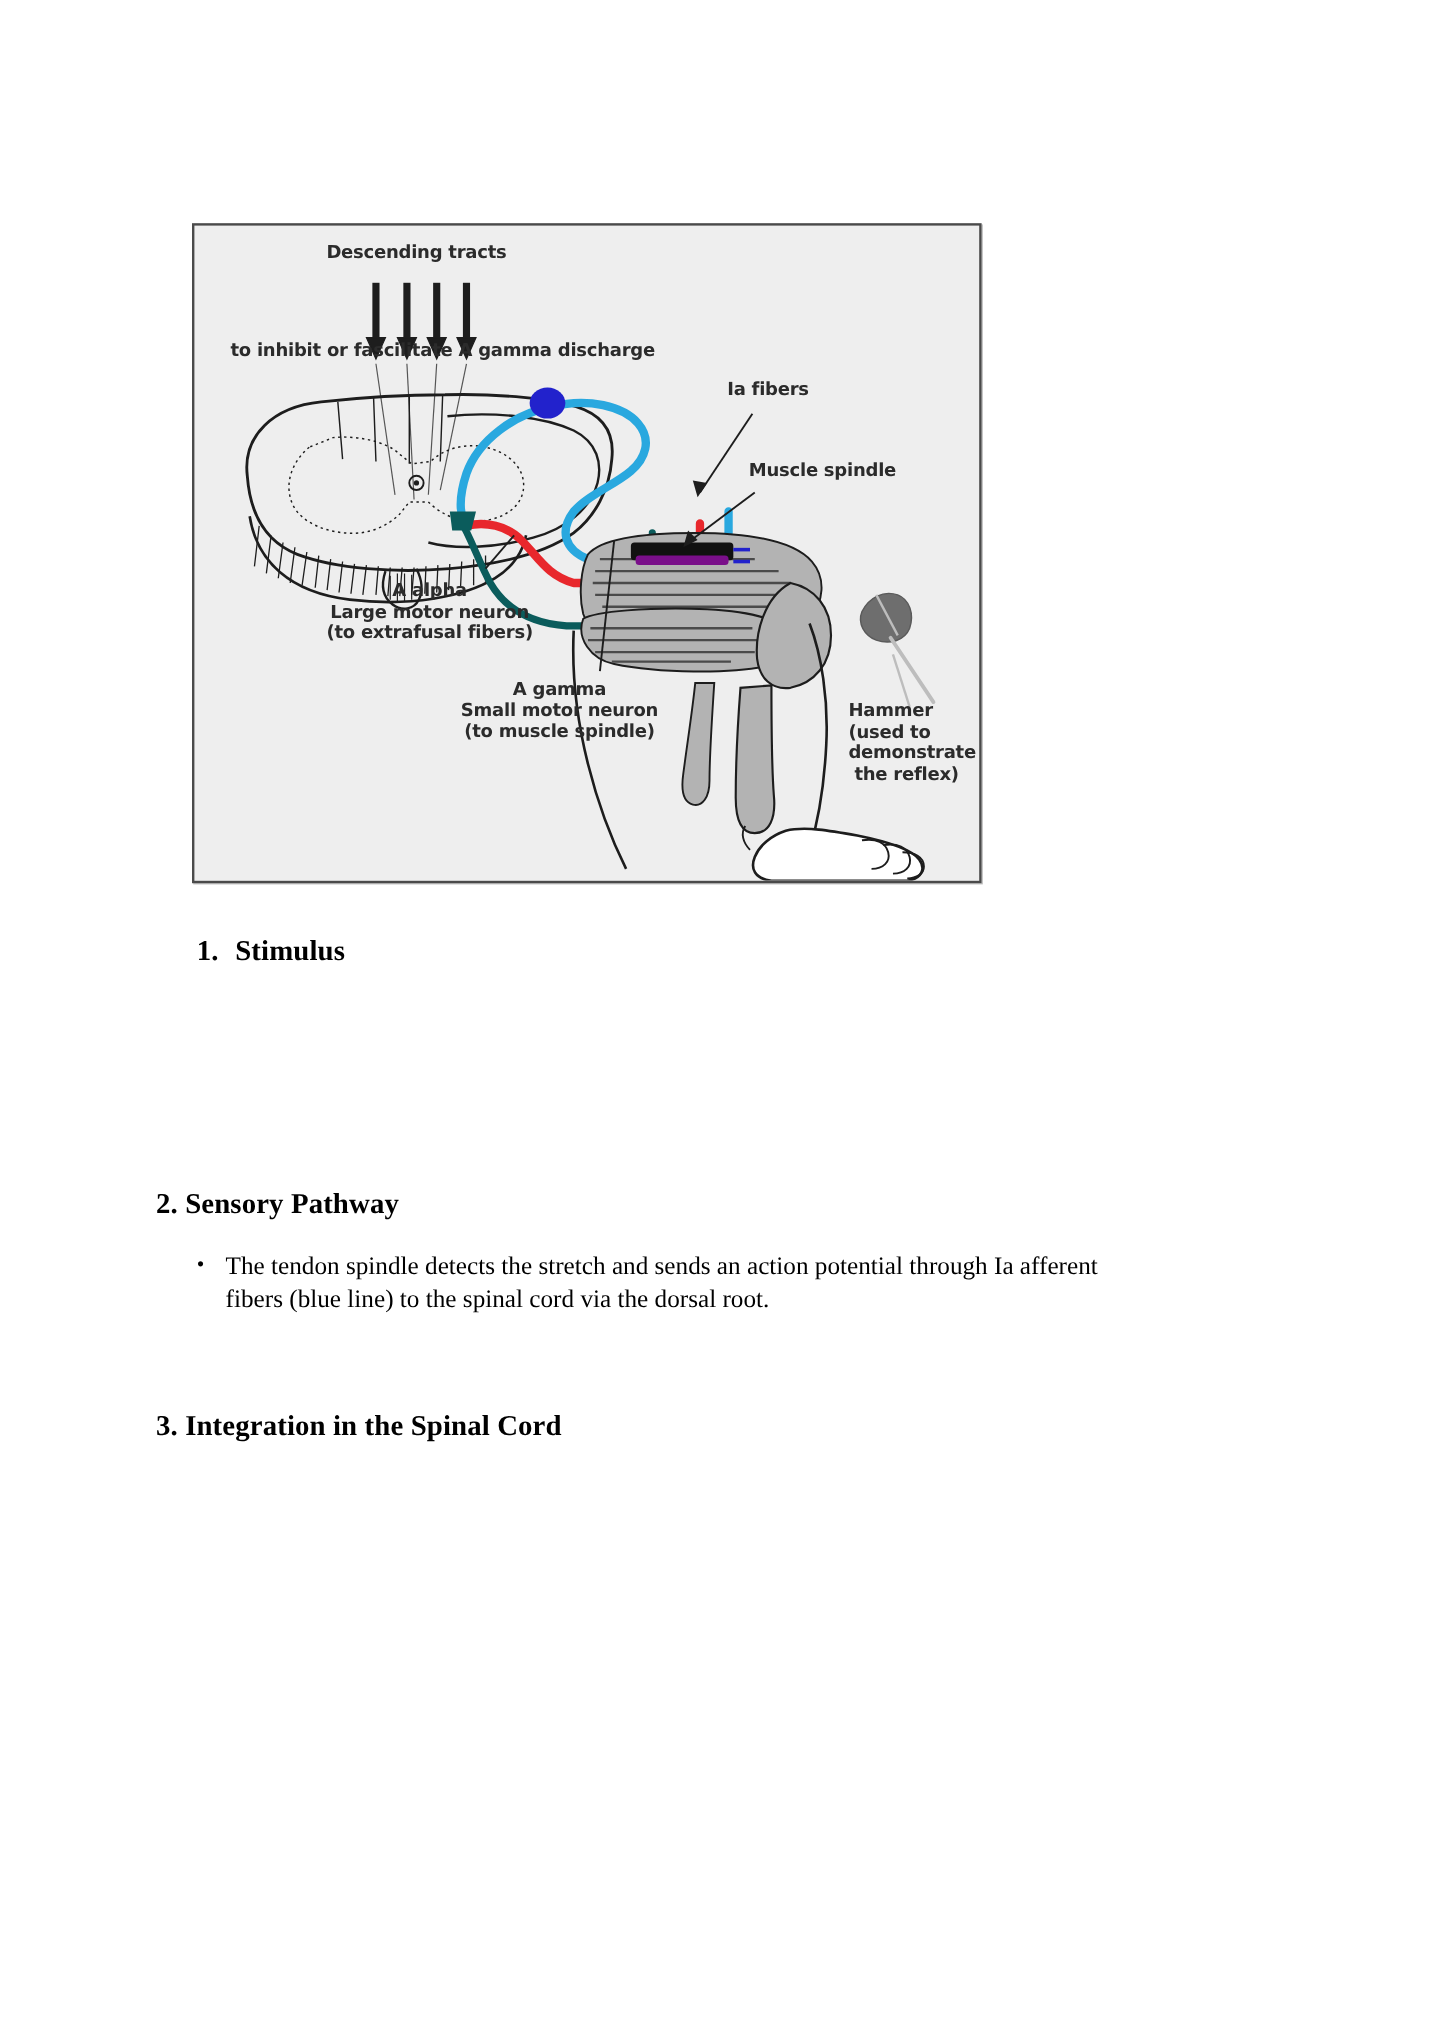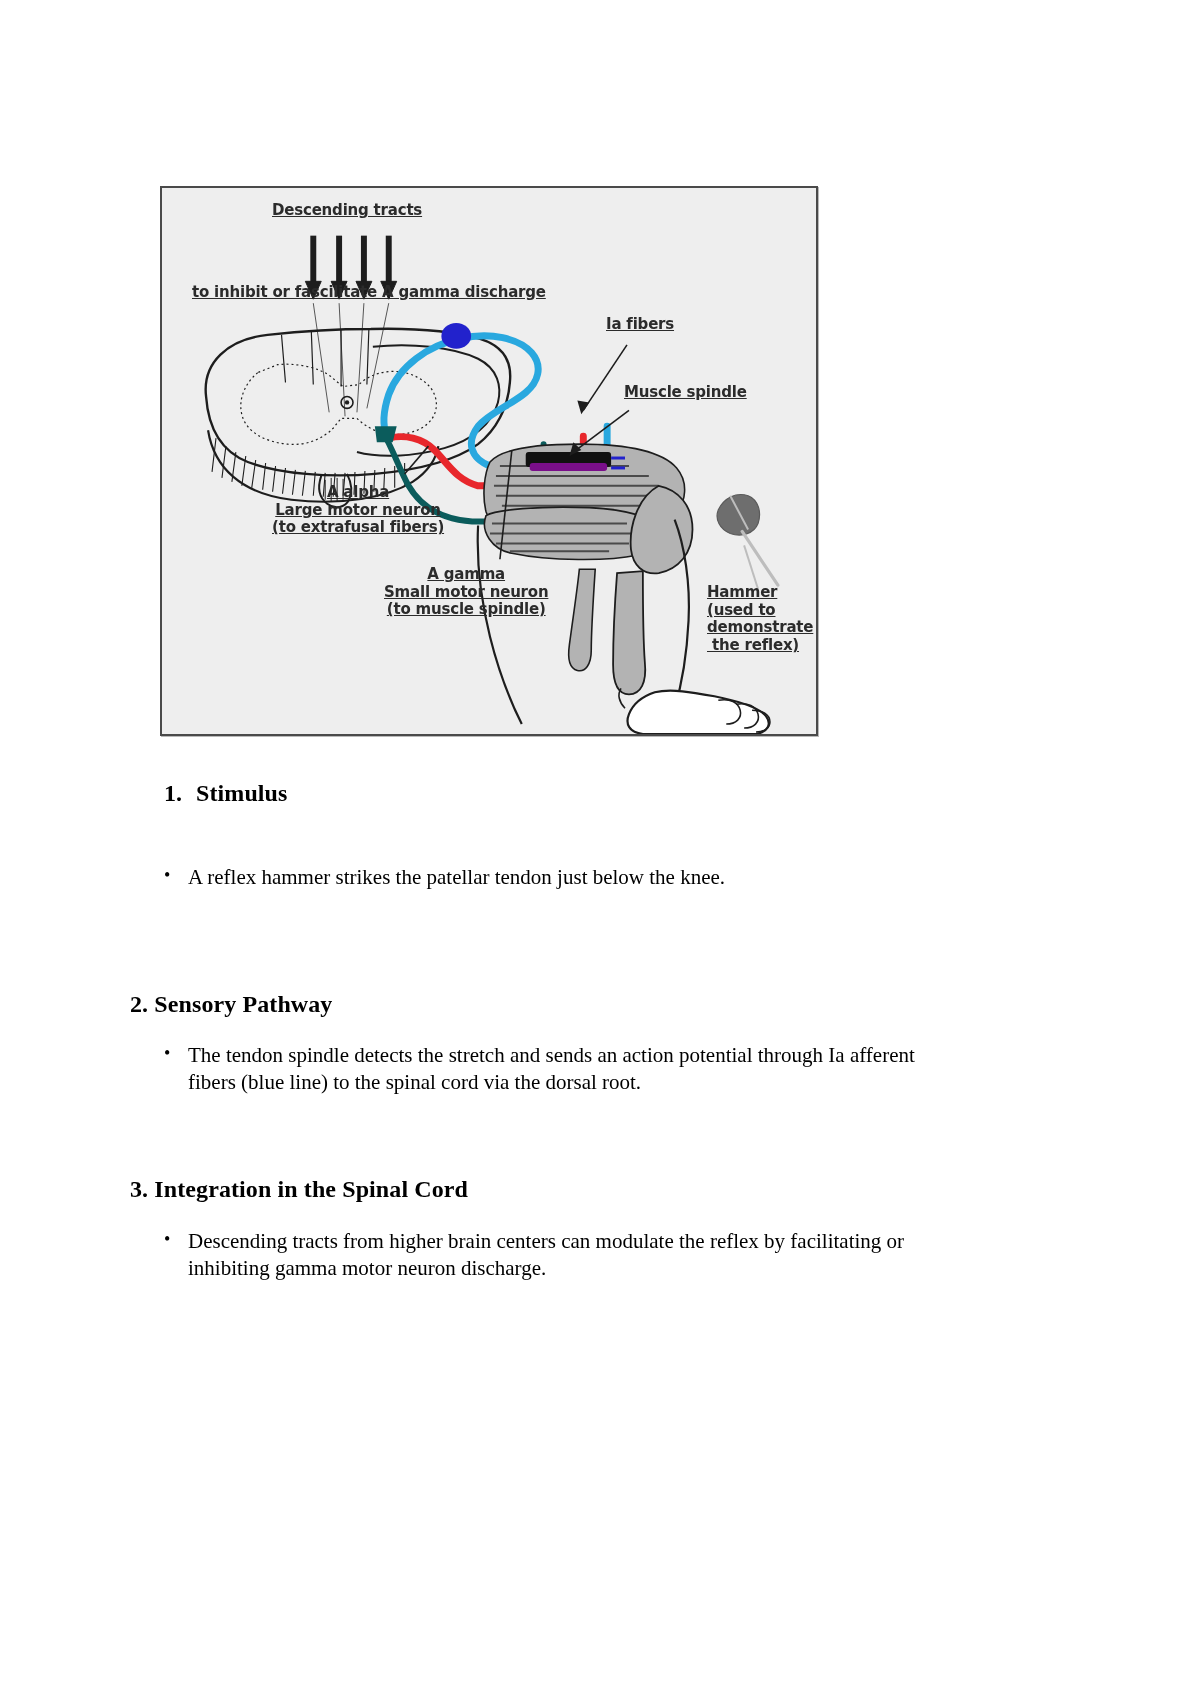--- a/index.html
+++ b/index.html
@@ -43,21 +43,20 @@
 
   .fig-label {
     position: absolute;
     font-family: "DejaVu Sans", sans-serif;
     font-weight: bold;
     color: #2b2b2b;
     font-size: 15px;
     line-height: 1.18;
     white-space: pre;
     letter-spacing: -0.2px;
-    text-decoration: underline;
   }
   .lbl-descending { left: 110px; top: 14px; }
   .lbl-inhibit    { left: 30px;  top: 96px; }
   .lbl-iafibers   { left: 444px; top: 128px; }
   .lbl-spindle    { left: 462px; top: 196px; }
   .lbl-aalpha     { left: 110px; top: 296px; text-align: center; }
   .lbl-agamma     { left: 222px; top: 378px; text-align: center; }
   .lbl-hammer     { left: 545px; top: 396px; }
 
   
@@ -292,29 +291,27 @@
     </div>
   </div>
 
   <div class="doc-body">
 
     <h2 class="section-heading h-stimulus">
       <span class="num">1.</span><span>Stimulus</span>
     </h2>
 
     <ul class="bullets list-stimulus">
-      <li>A reflex hammer strikes the patellar tendon just below the knee.</li>
     </ul>
 
     <h2 class="section-heading h-sensory">2. Sensory Pathway</h2>
 
     <ul class="bullets list-sensory">
       <li>The tendon spindle detects the stretch and sends an action potential through Ia afferent fibers (blue line) to the spinal cord via the dorsal root.</li>
     </ul>
 
     <h2 class="section-heading h-integration">3. Integration in the Spinal Cord</h2>
 
     <ul class="bullets list-integration">
-      <li>Descending tracts from higher brain centers can modulate the reflex by facilitating or inhibiting gamma motor neuron discharge.</li>
     </ul>
 
   </div>
 </div>
 
 </body></html>

